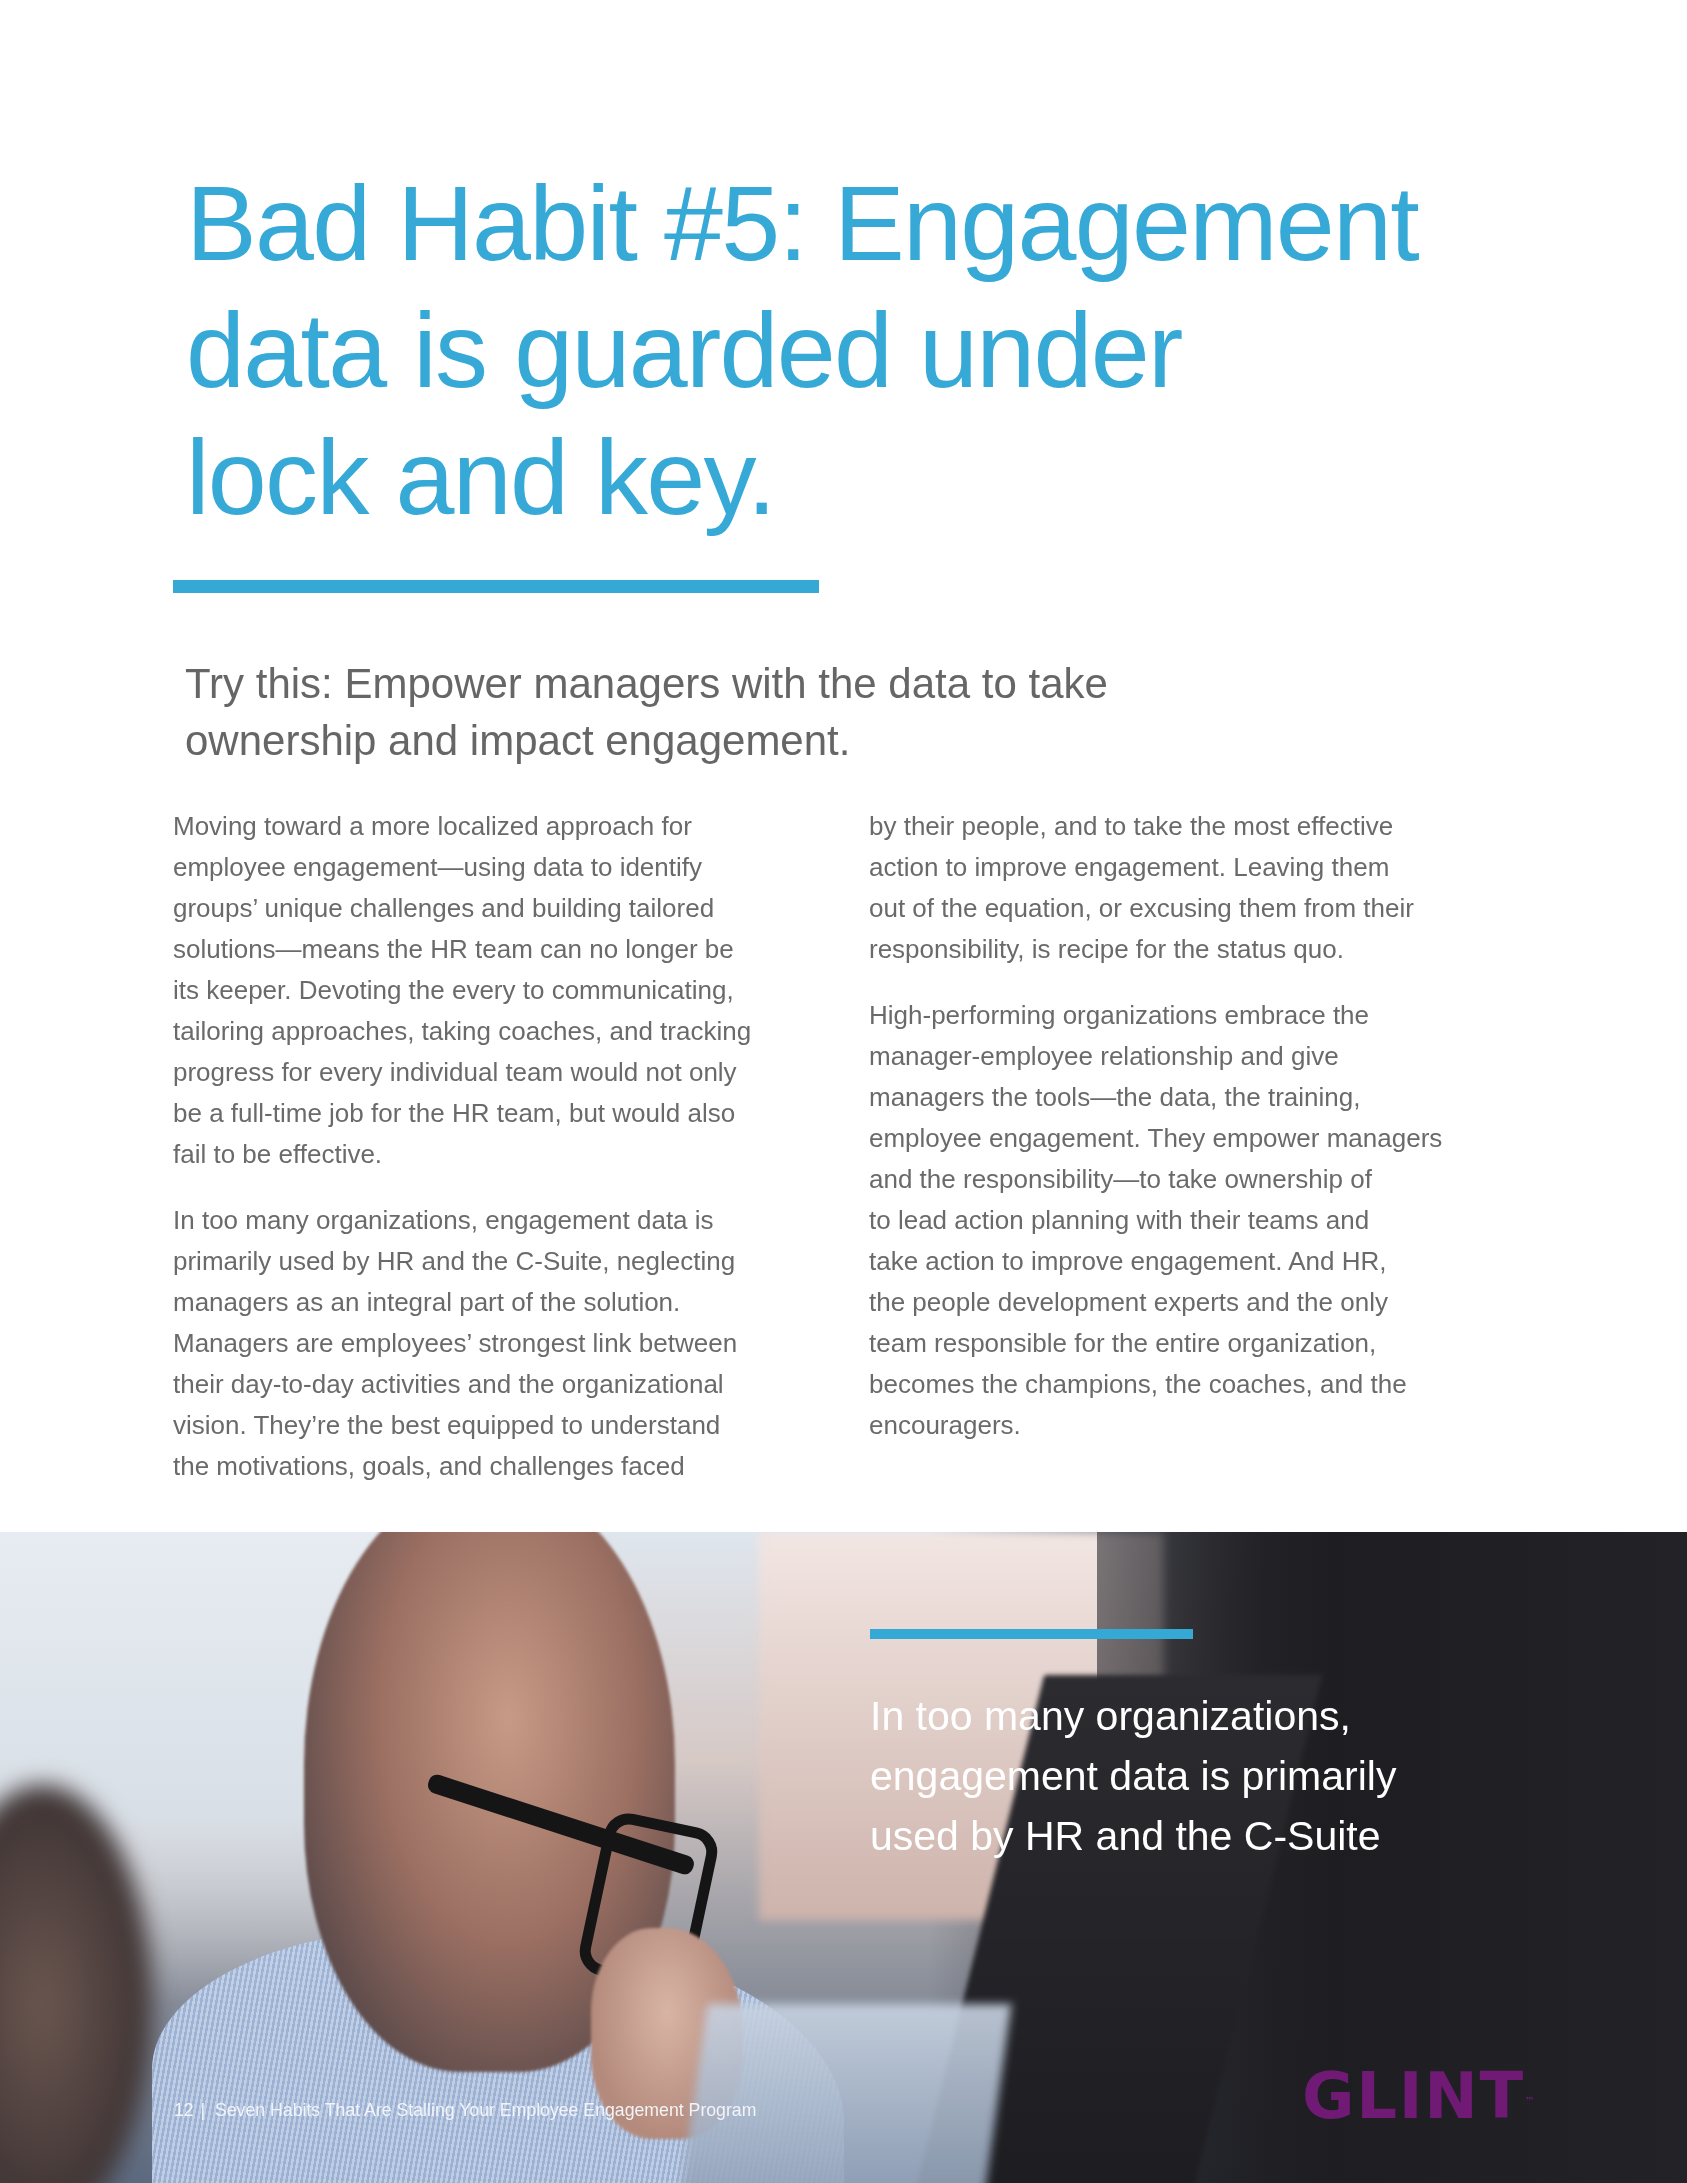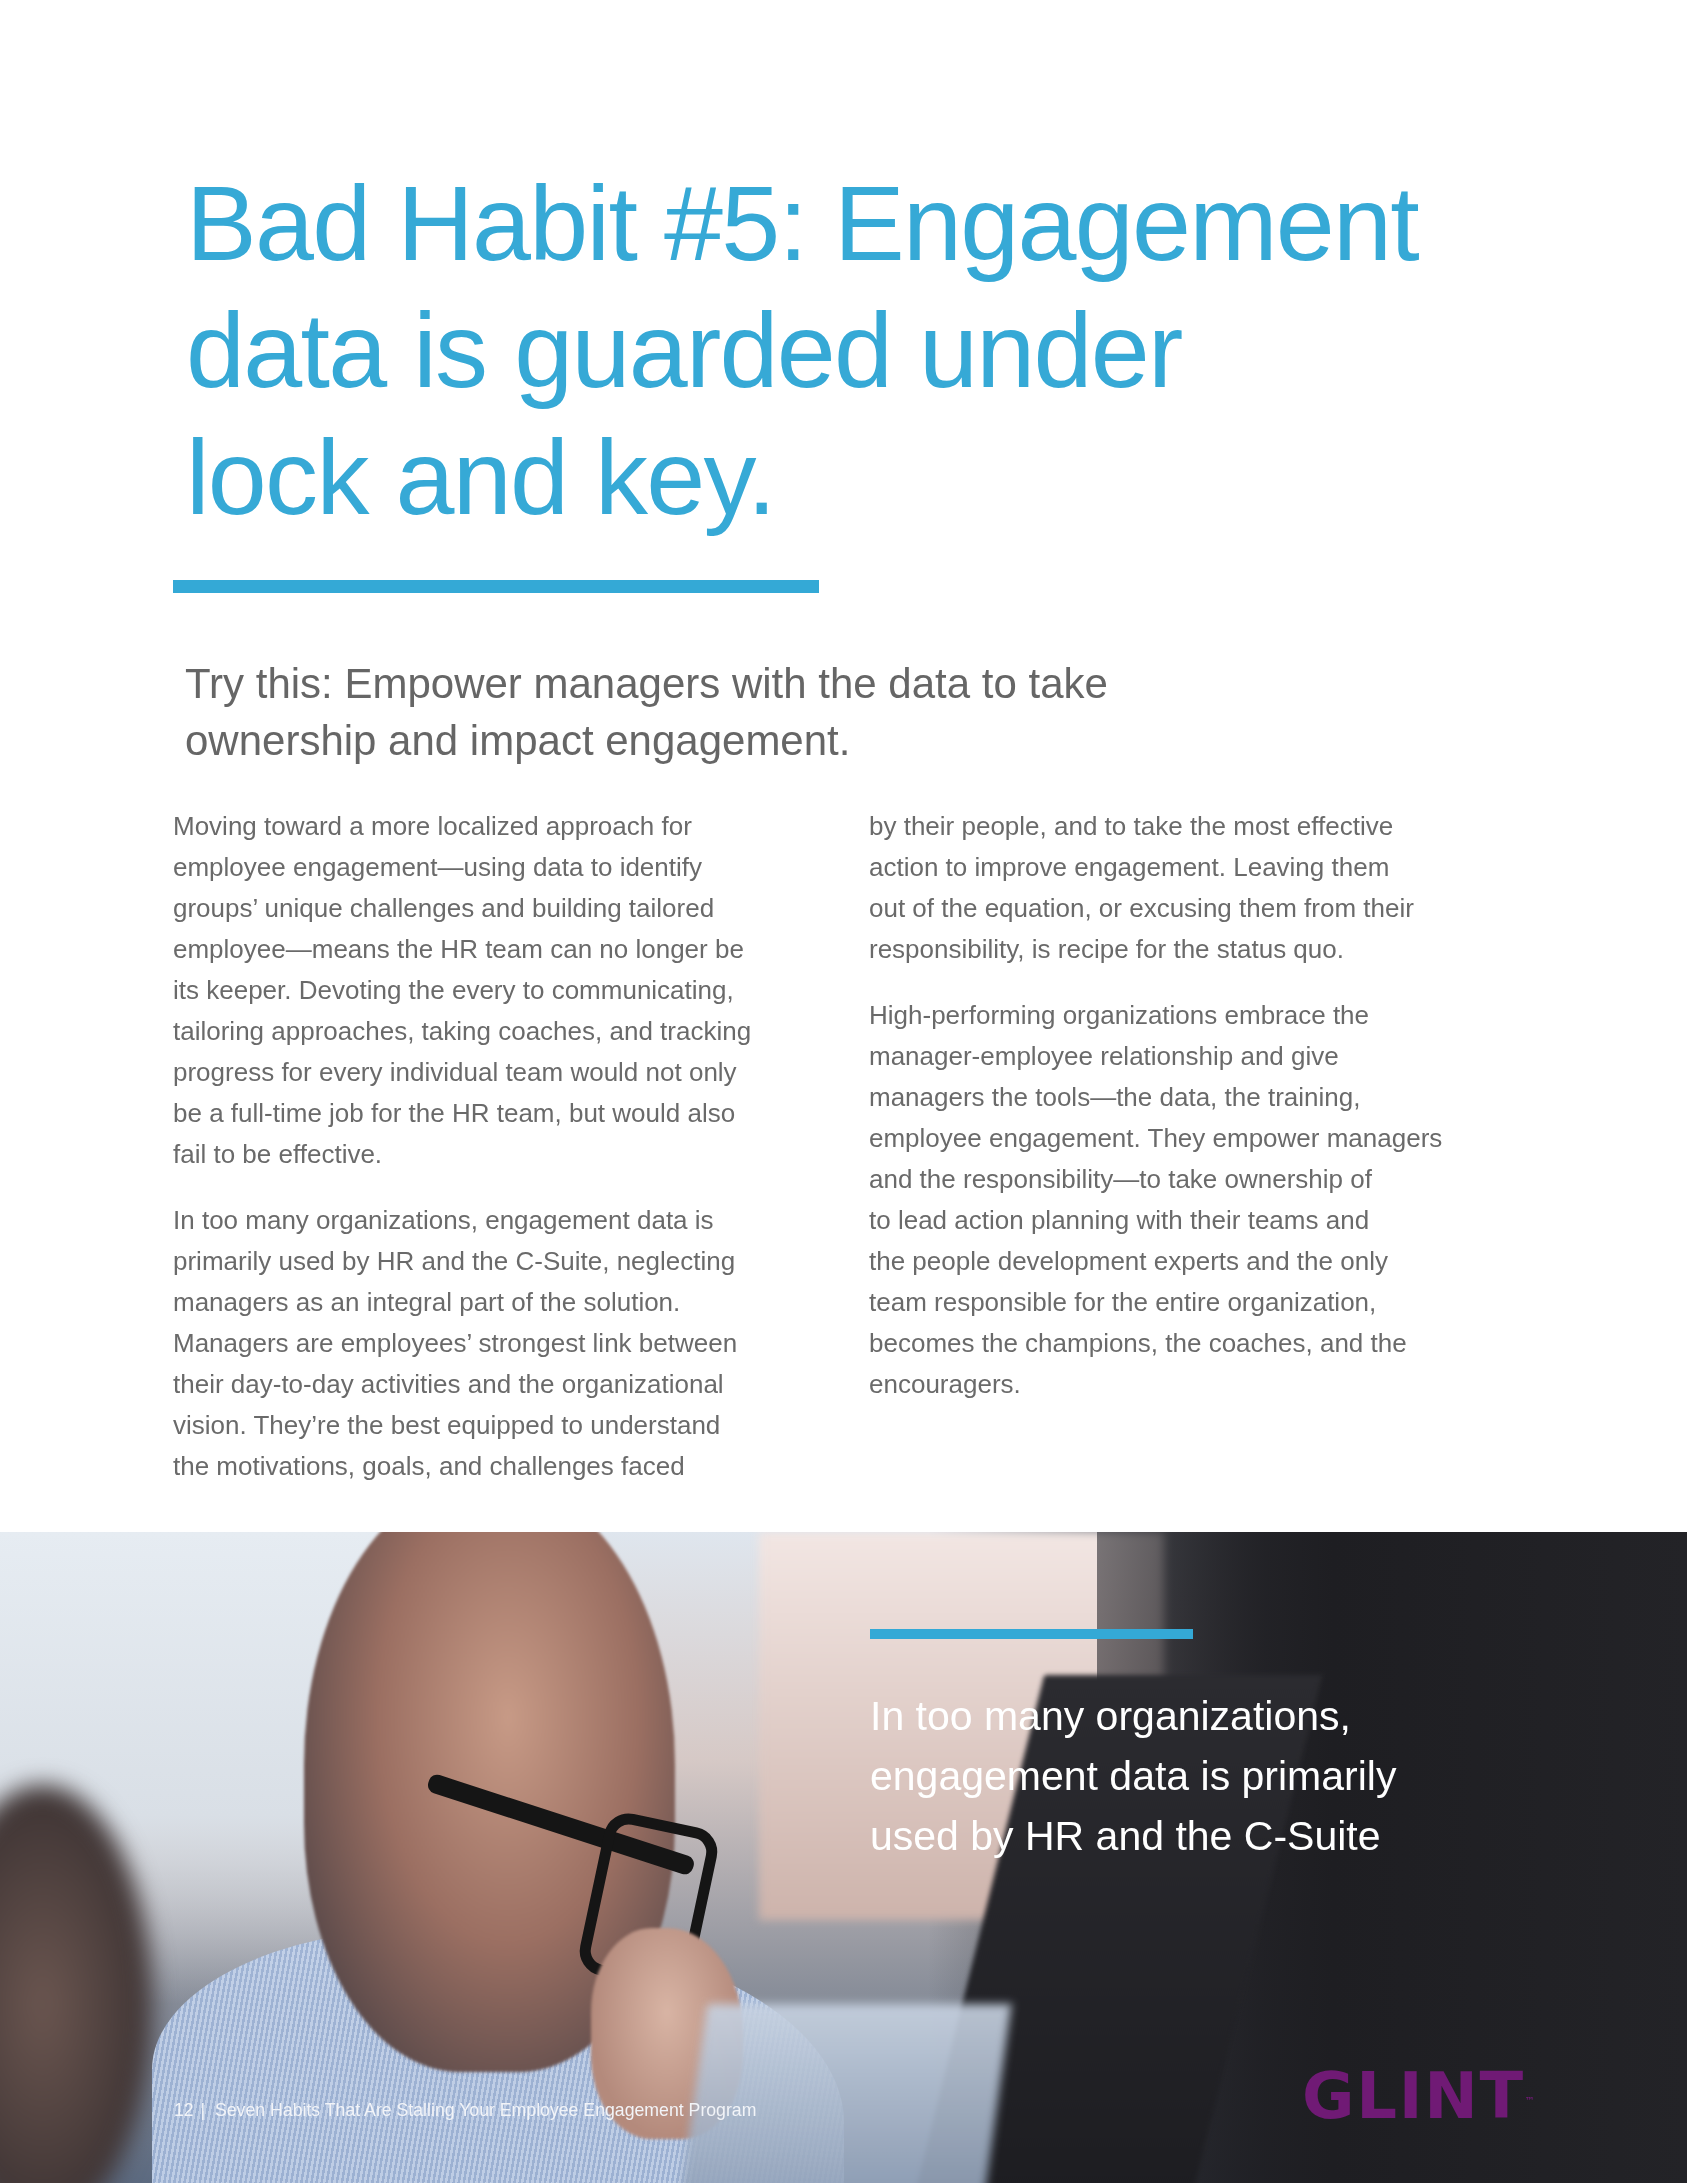--- a/index.html
+++ b/index.html
@@ -137,21 +137,21 @@
 <h2 class="subtitle">
   <span>Try this: Empower managers with the data to take</span>
   <span>ownership and impact engagement.</span>
 </h2>
 
 <div class="col col-left">
   <p>
     <span>Moving toward a more localized approach for</span>
     <span>employee engagement—using data to identify</span>
     <span>groups’ unique challenges and building tailored</span>
-    <span>employee—means the HR team can no longer be</span>
+    <span>solutions—means the HR team can no longer be</span>
     <span>its keeper. Devoting the every to communicating,</span>
     <span>tailoring approaches, taking coaches, and tracking</span>
     <span>progress for every individual team would not only</span>
     <span>be a full-time job for the HR team, but would also</span>
     <span>fail to be effective.</span>
   </p>
   <p>
     <span>In too many organizations, engagement data is</span>
     <span>primarily used by HR and the C-Suite, neglecting</span>
     <span>managers as an integral part of the solution.</span>
@@ -169,20 +169,21 @@
     <span>out of the equation, or excusing them from their</span>
     <span>responsibility, is recipe for the status quo.</span>
   </p>
   <p>
     <span>High-performing organizations embrace the</span>
     <span>manager-employee relationship and give</span>
     <span>managers the tools—the data, the training,</span>
     <span>employee engagement. They empower managers</span>
     <span>and the responsibility—to take ownership of</span>
     <span>to lead action planning with their teams and</span>
+    <span>take action to improve engagement. And HR,</span>
     <span>the people development experts and the only</span>
     <span>team responsible for the entire organization,</span>
     <span>becomes the champions, the coaches, and the</span>
     <span>encouragers.</span>
   </p>
 </div>
 
 <div class="photo" role="img" aria-label="Man with glasses in striped shirt looking at laptop, hand on chin">
   <div class="ph-window"></div>
   <div class="ph-wall"></div>

